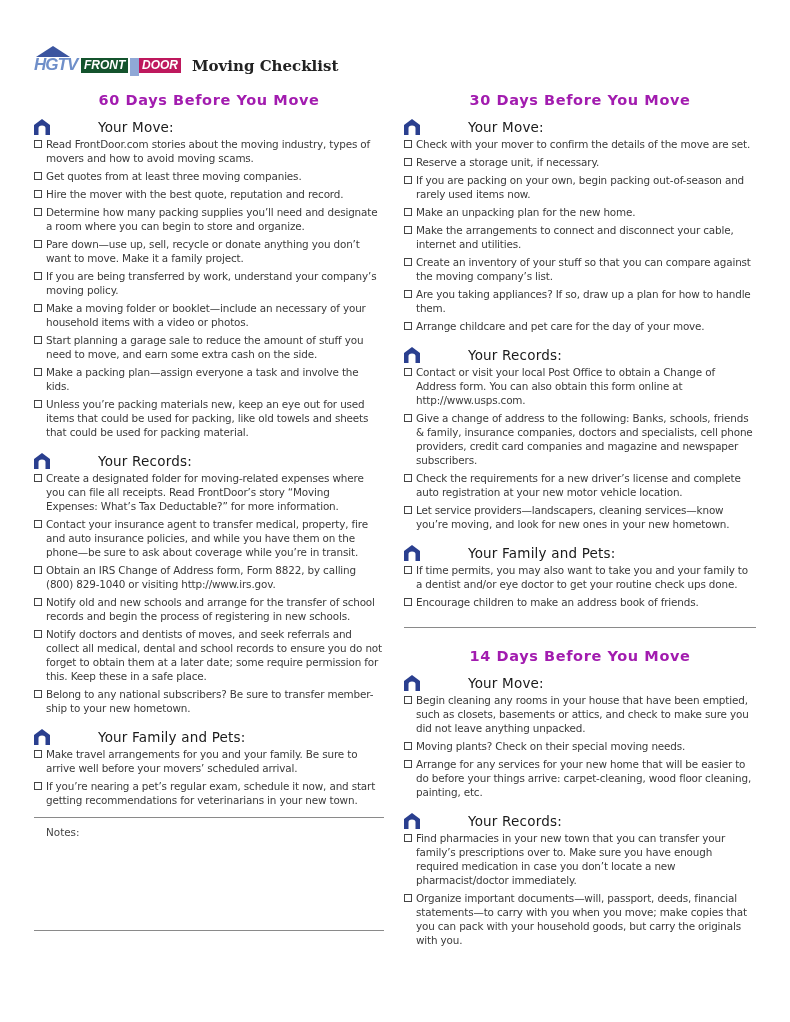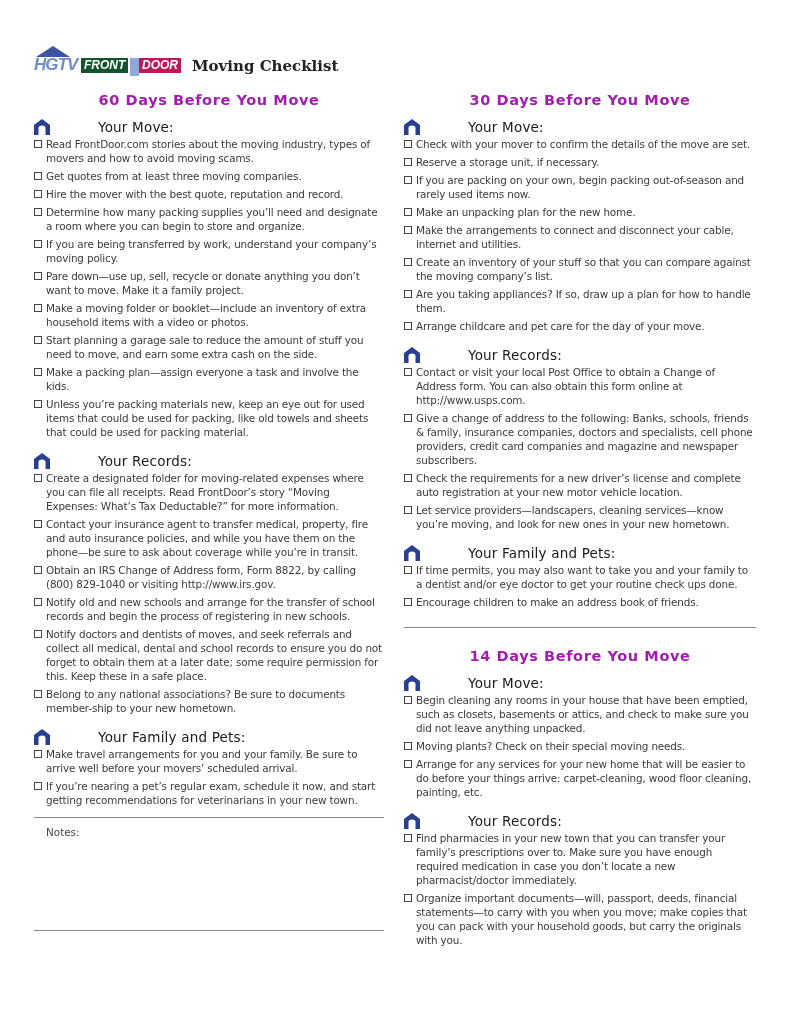--- a/index.html
+++ b/index.html
@@ -71,41 +71,41 @@
     <svg class="house-icon">
         <use href="#house"></use>
       </svg>
     <span class="section-title">Your Move:</span>
   </div>
   <ul class="items">
     <li><span class="cb"></span><span>Read FrontDoor.com stories about the moving industry, types of movers and how to avoid moving scams.</span></li>
     <li><span class="cb"></span><span>Get quotes from at least three moving companies.</span></li>
     <li><span class="cb"></span><span>Hire the mover with the best quote, reputation and record.</span></li>
     <li><span class="cb"></span><span>Determine how many packing supplies you’ll need and designate a room where you can begin to store and organize.</span></li>
+    <li><span class="cb"></span><span>Pare down—use up, sell, recycle or donate anything you don’t want to move. Make it a family project.</span></li>
     <li><span class="cb"></span><span>If you are being transferred by work, understand your company’s moving policy.</span></li>
-    <li><span class="cb"></span><span>Pare down—use up, sell, recycle or donate anything you don’t want to move. Make it a family project.</span></li>
-    <li><span class="cb"></span><span>Make a moving folder or booklet—include an inventory of extra household items with a video or photos.</span></li>
+    <li><span class="cb"></span><span>Make a moving folder or booklet—include an necessary of your household items with a video or photos.</span></li>
     <li><span class="cb"></span><span>Start planning a garage sale to reduce the amount of stuff you need to move, and earn some extra cash on the side.</span></li>
     <li><span class="cb"></span><span>Make a packing plan—assign everyone a task and involve the kids.</span></li>
     <li><span class="cb"></span><span>Unless you’re packing materials new, keep an eye out for used items that could be used for packing, like old towels and sheets that could be used for packing material.</span></li>
   </ul>
 
   <div class="section-head" style="margin-top:10px">
     <svg class="house-icon">
         <use href="#house"></use>
       </svg>
     <span class="section-title">Your Records:</span>
   </div>
   <ul class="items">
     <li><span class="cb"></span><span>Create a designated folder for moving-related expenses where you can file all receipts. Read FrontDoor’s story “Moving Expenses: What’s Tax Deductable?” for more information.</span></li>
     <li><span class="cb"></span><span>Contact your insurance agent to transfer medical, property, fire and auto insurance policies, and while you have them on the phone—be sure to ask about coverage while you’re in transit.</span></li>
     <li><span class="cb"></span><span>Obtain an IRS Change of Address form, Form 8822, by calling (800) 829-1040 or visiting http://www.irs.gov.</span></li>
     <li><span class="cb"></span><span>Notify old and new schools and arrange for the transfer of school records and begin the process of registering in new schools.</span></li>
     <li><span class="cb"></span><span>Notify doctors and dentists of moves, and seek referrals and collect all medical, dental and school records to ensure you do not forget to obtain them at a later date; some require permission for this. Keep these in a safe place.</span></li>
-    <li><span class="cb"></span><span>Belong to any national associations? Be sure to documents member-ship to your new hometown.</span></li>
+    <li><span class="cb"></span><span>Belong to any national subscribers? Be sure to transfer member-ship to your new hometown.</span></li>
   </ul>
 
   <div class="section-head" style="margin-top:10px">
     <svg class="house-icon">
         <use href="#house"></use>
       </svg>
     <span class="section-title">Your Family and Pets:</span>
   </div>
   <ul class="items">
     <li><span class="cb"></span><span>Make travel arrangements for you and your family. Be sure to arrive well before your movers’ scheduled arrival.</span></li>

